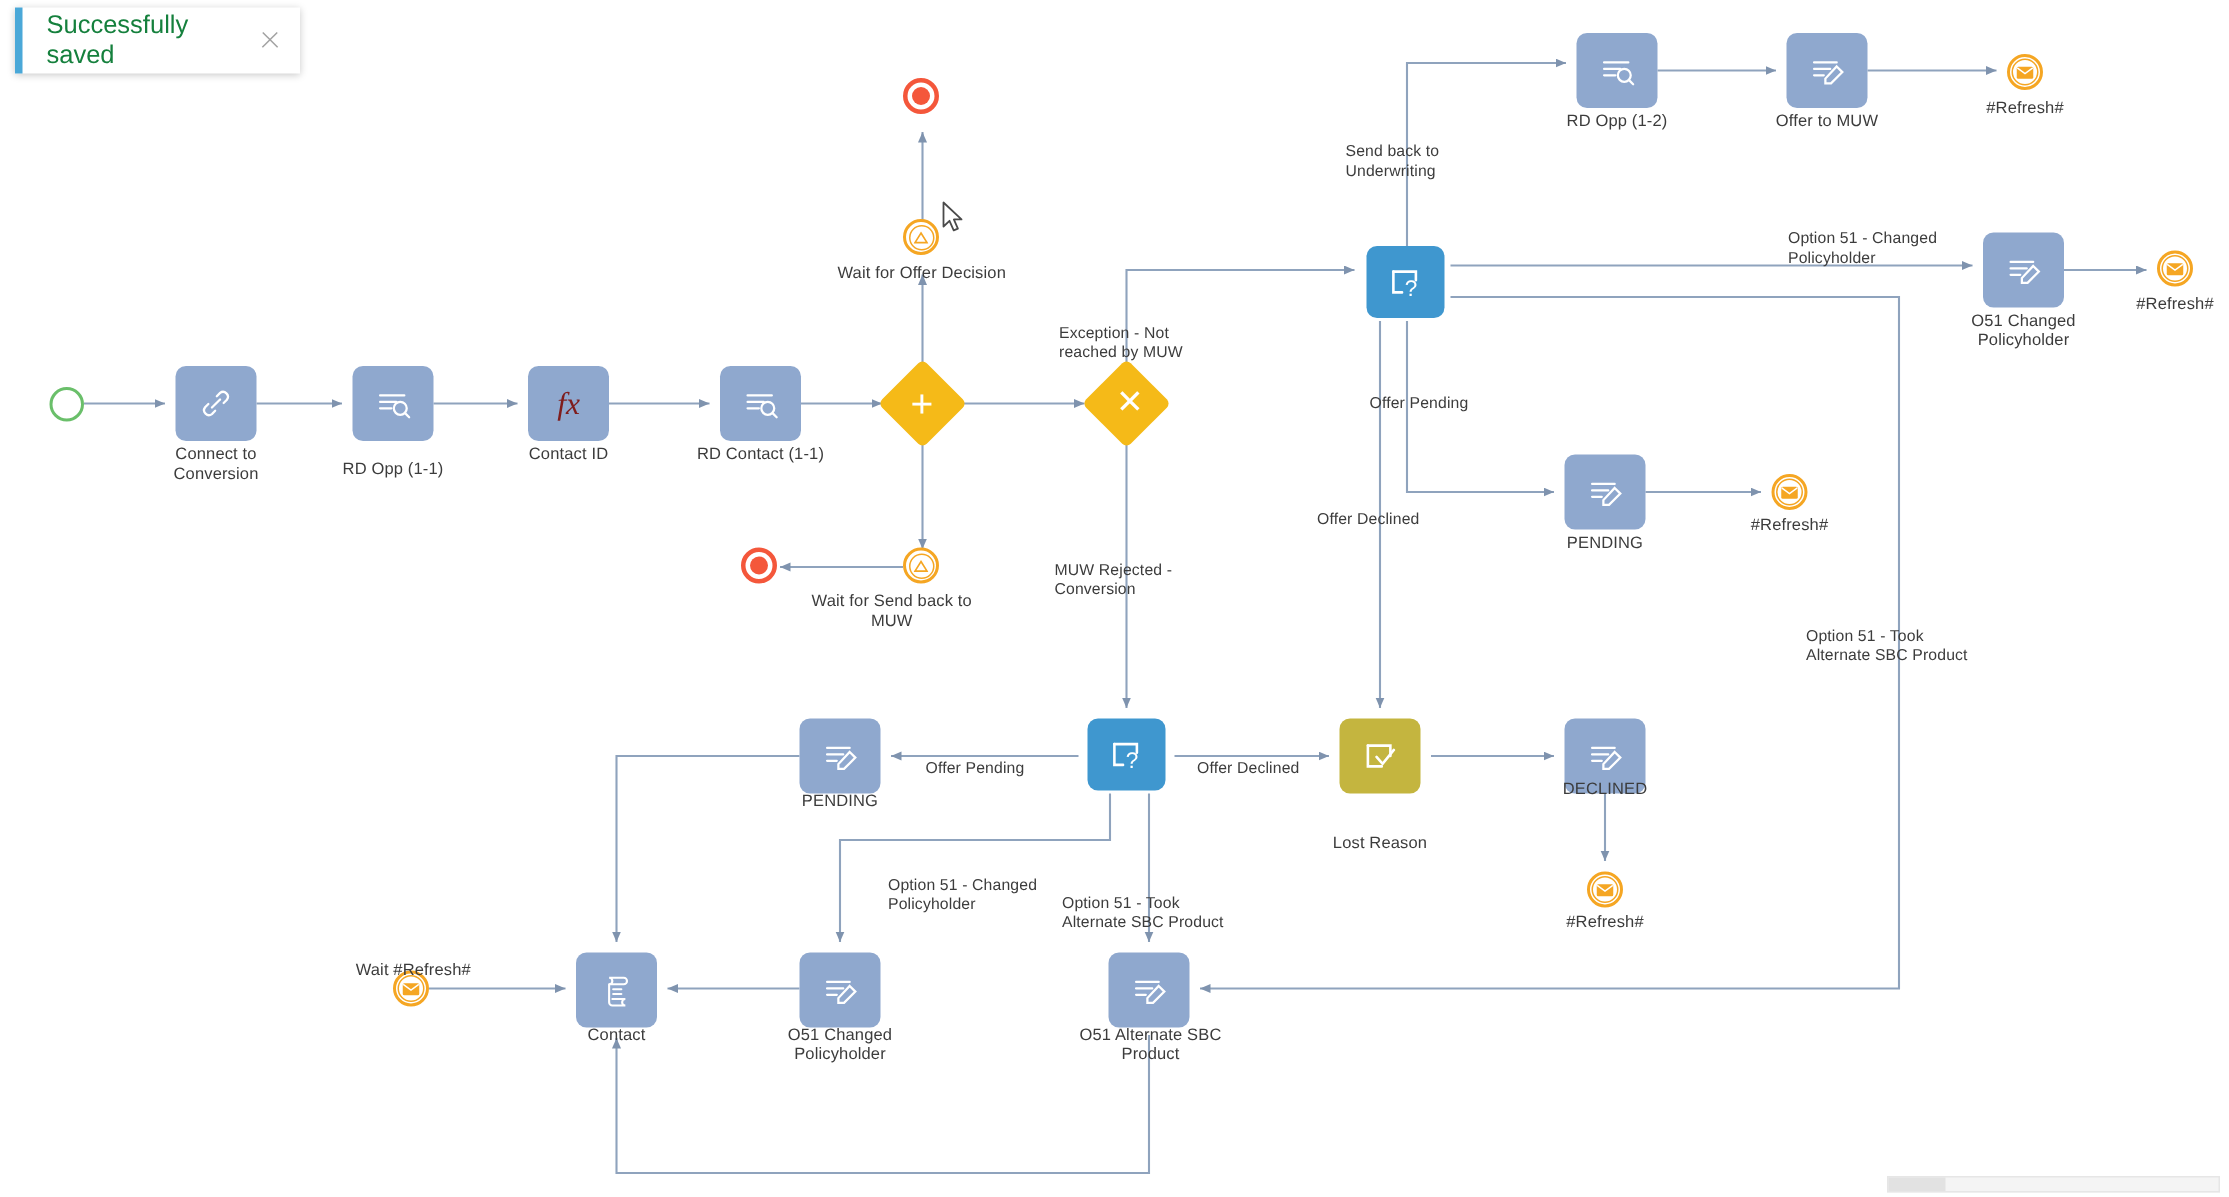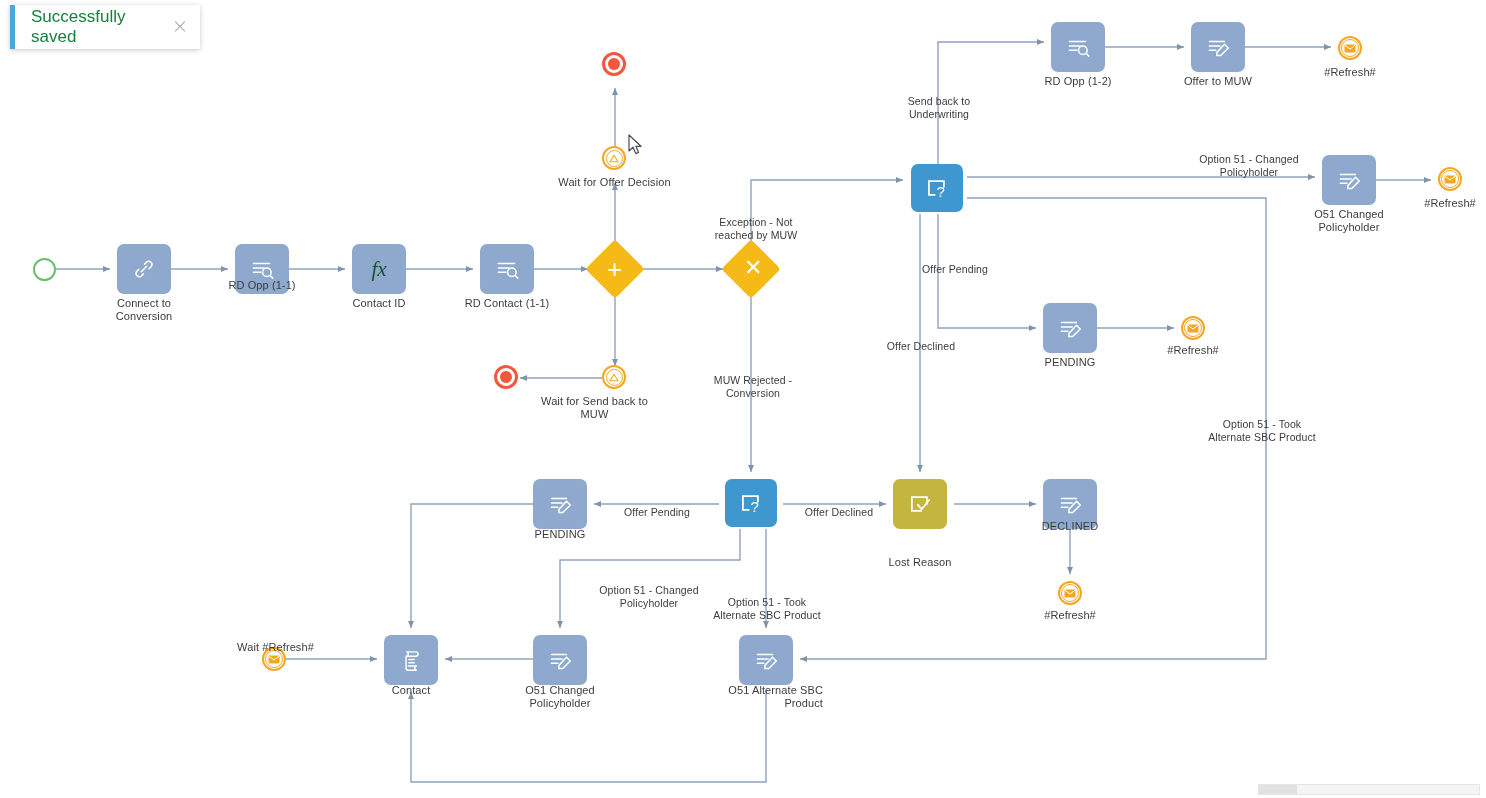--- a/index.html
+++ b/index.html
@@ -96,21 +96,21 @@
     font-weight: 400;
     pointer-events: none;
     user-select: none;
   }
 
   
   .elabel {
     position: absolute;
     font-size: 10.5px;
     color: #3c3c3c;
-    text-align: center;
+    text-align: left;
     line-height: 12.5px;
     white-space: pre-line;
     background: transparent;
     letter-spacing: 0.1px;
   }
 
   
   #toast {
     position: absolute;
     left: 10px; top: 5px;
@@ -238,24 +238,24 @@
     <span>
       <svg width="28" height="26" viewBox="0 0 26 24" fill="none" stroke="#ffffff" stroke-width="1.4" stroke-linecap="round">
         <path d="M5 7 H20"></path>
           <path d="M5 11 H15"></path>
           <path d="M5 15 H12"></path>
         <circle cx="17.5" cy="15" r="4"></circle>
         <path d="M20.6 18.1 L23 20.5"></path>
       </svg>
     </span>
   </div>
-  <div class="nlabel" style="left:212px; top:279px; width:100px;">RD Opp (1-1)</div>
+  <div class="nlabel" style="left:212px; top:307px; width:100px;">RD Opp (1-1)</div>
 
   <div class="node" style="left:352px; top:244px;">
-    <span style="color:#14532d; font-size:21px; font-style:italic; font-family:'Liberation Serif',serif;">fx</span>
+    <span style="color:#7f1d1d; font-size:21px; font-style:italic; font-family:'Liberation Serif',serif;">fx</span>
   </div>
   <div class="nlabel" style="left:329px; top:297px; width:100px;">Contact ID</div>
 
   <div class="node" style="left:480px; top:244px;">
     <span>
       <svg width="28" height="26" viewBox="0 0 26 24" fill="none" stroke="#ffffff" stroke-width="1.4" stroke-linecap="round">
         <path d="M5 7 H20"></path>
           <path d="M5 11 H15"></path>
           <path d="M5 15 H12"></path>
         <circle cx="17.5" cy="15" r="4"></circle>
@@ -481,21 +481,21 @@
   <div class="node" style="left:739px; top:635px;">
     <span>
       <svg width="28" height="26" viewBox="0 0 26 24" fill="none" stroke="#ffffff" stroke-width="1.4" stroke-linecap="round">
         <path d="M5 7 H19"></path>
           <path d="M5 11 H15"></path>
           <path d="M5 15 H11"></path>
         <path d="M19 9.5 L22.5 13 L15.5 20 L12 20 L12 17 Z"></path>
       </svg>
     </span>
   </div>
-  <div class="nlabel" style="left:711px; top:684px; width:112px;text-align:right;">O51 Alternate SBC
+  <div class="nlabel" style="left:711px; top:684px; width:112px;">O51 Alternate SBC
 Product</div>
 
   <div class="elabel" style="left:897px; top:95px;  width:84px;">Send back to
 Underwriting</div>
   <div class="elabel" style="left:706px; top:205px; width:100px;margin-top:11px;">Exception - Not
 reached by MUW</div>
   <div class="elabel" style="left:703px; top:374px; width:100px;">MUW Rejected -
 Conversion</div>
   <div class="elabel" style="left:913px; top:263px; width:84px;">Offer Pending</div>
   <div class="elabel" style="left:878px; top:340px; width:86px;">Offer Declined</div>

